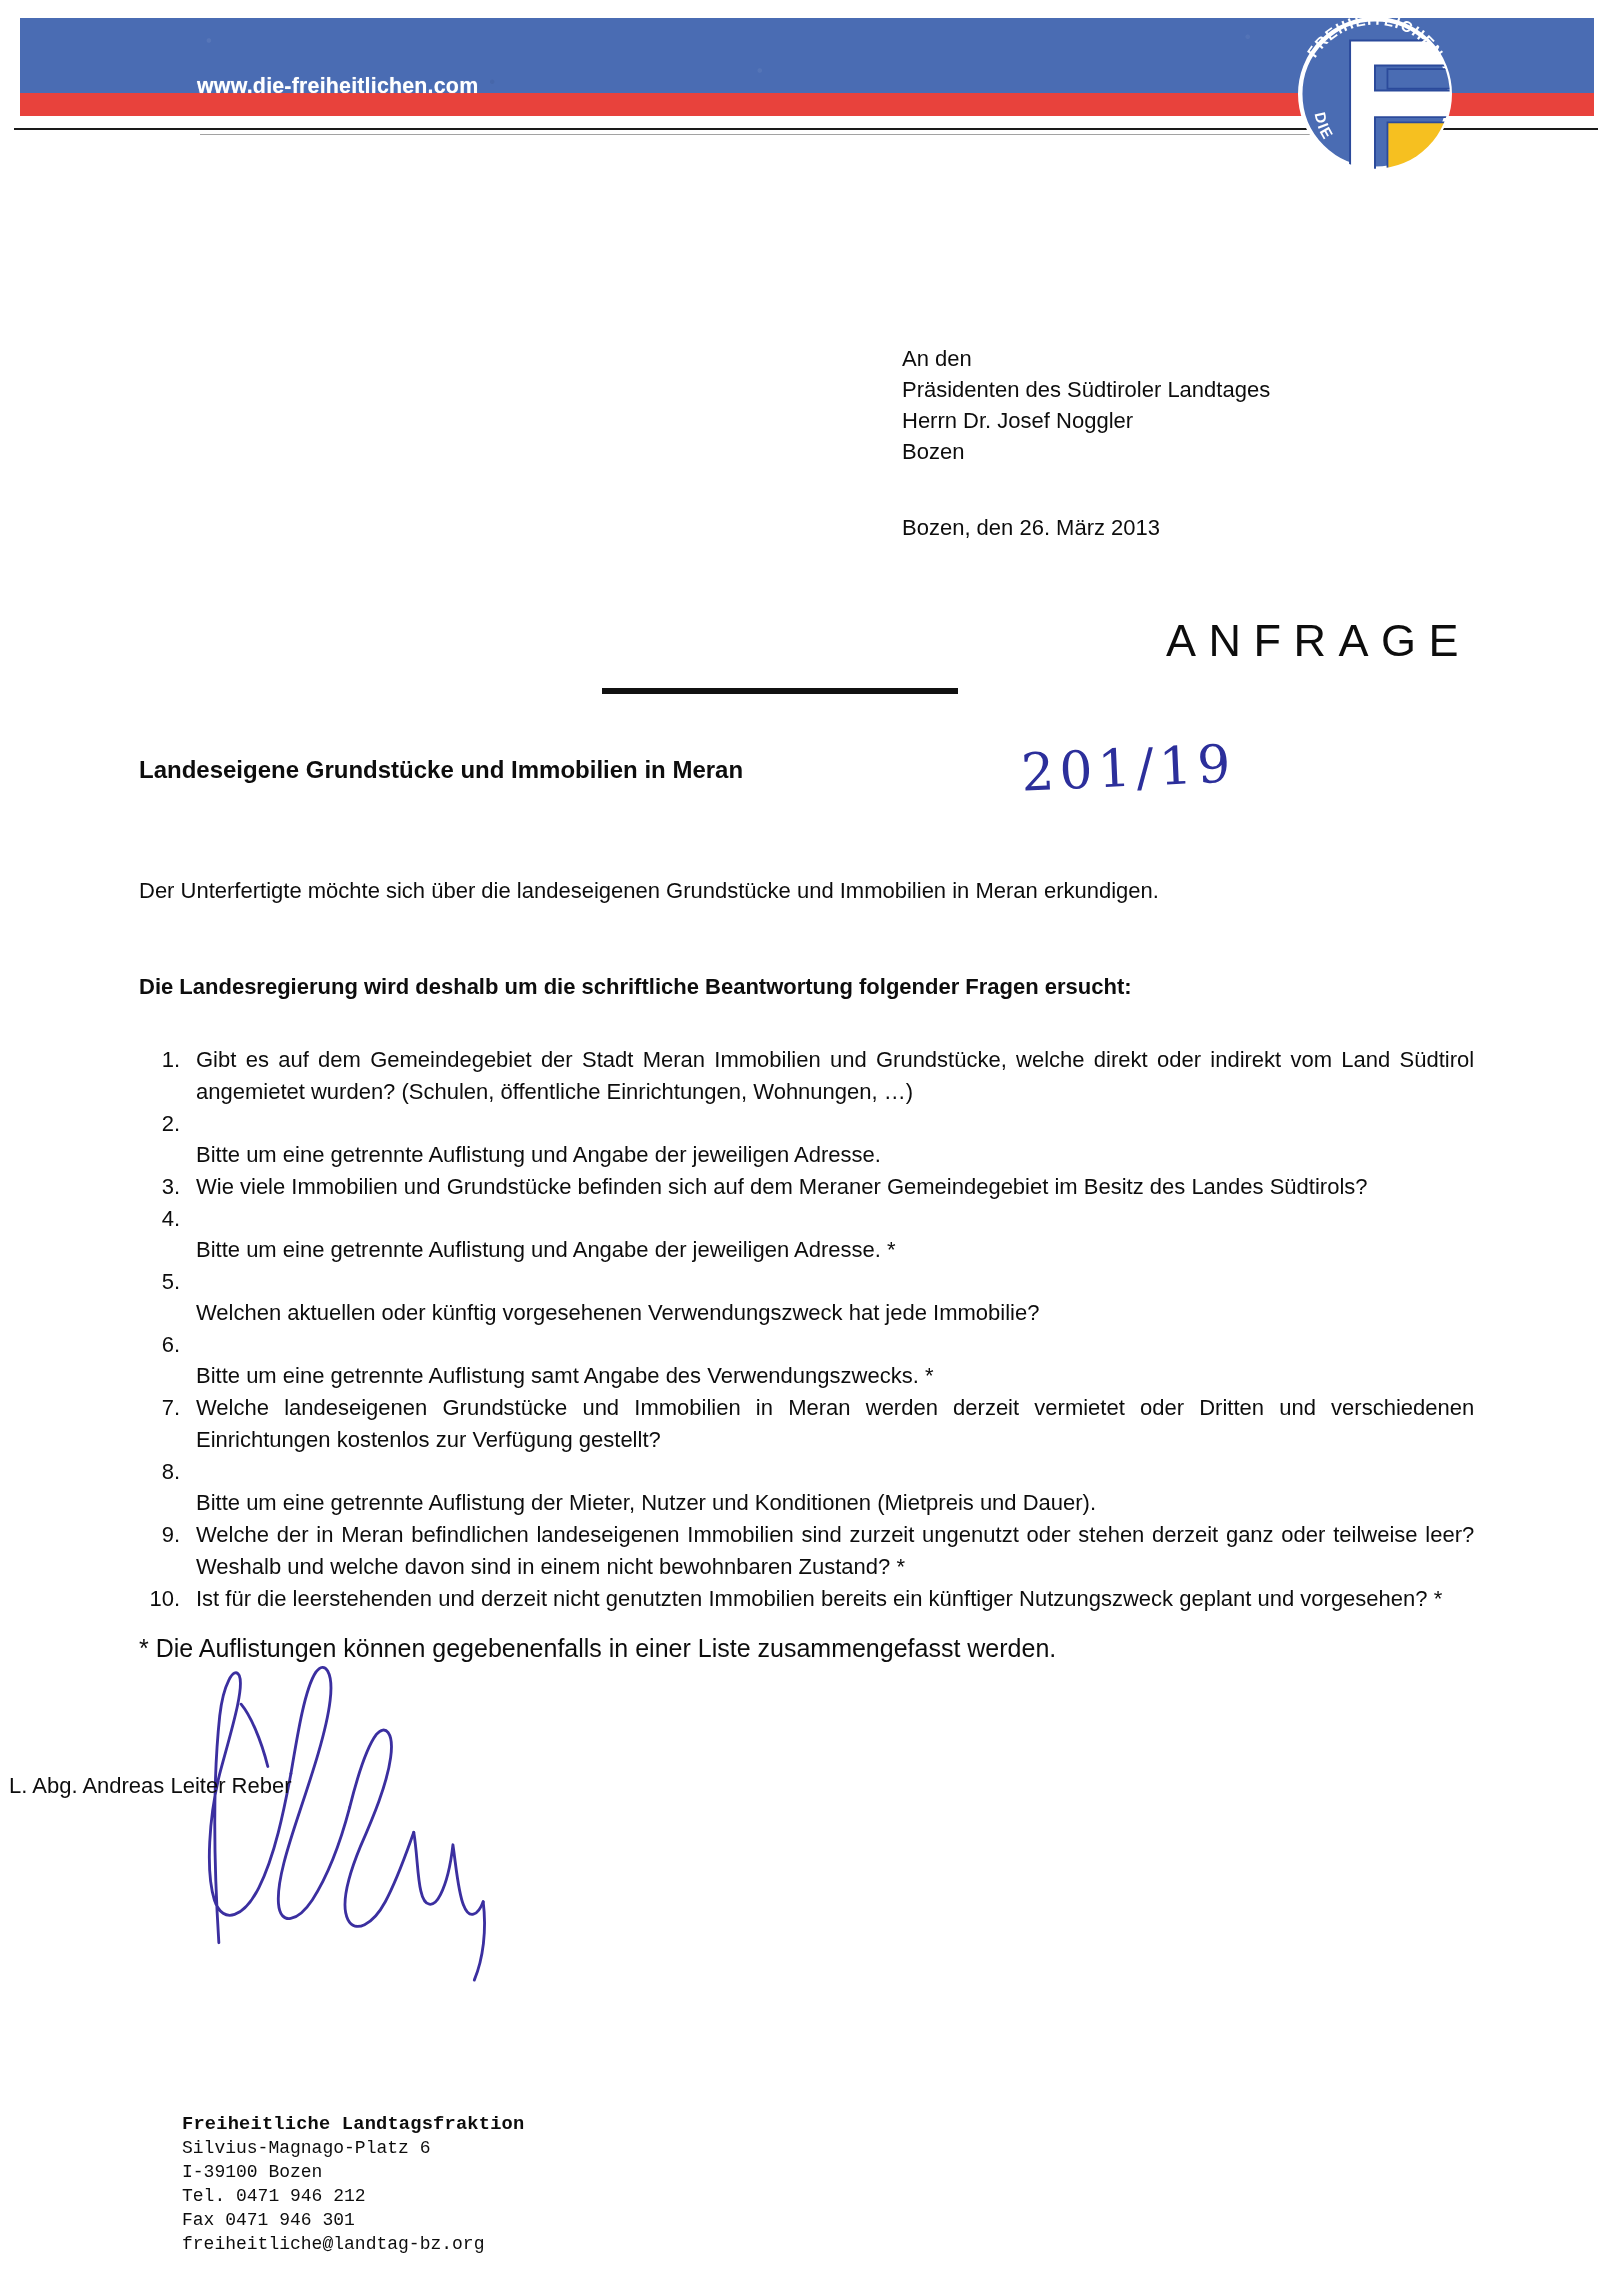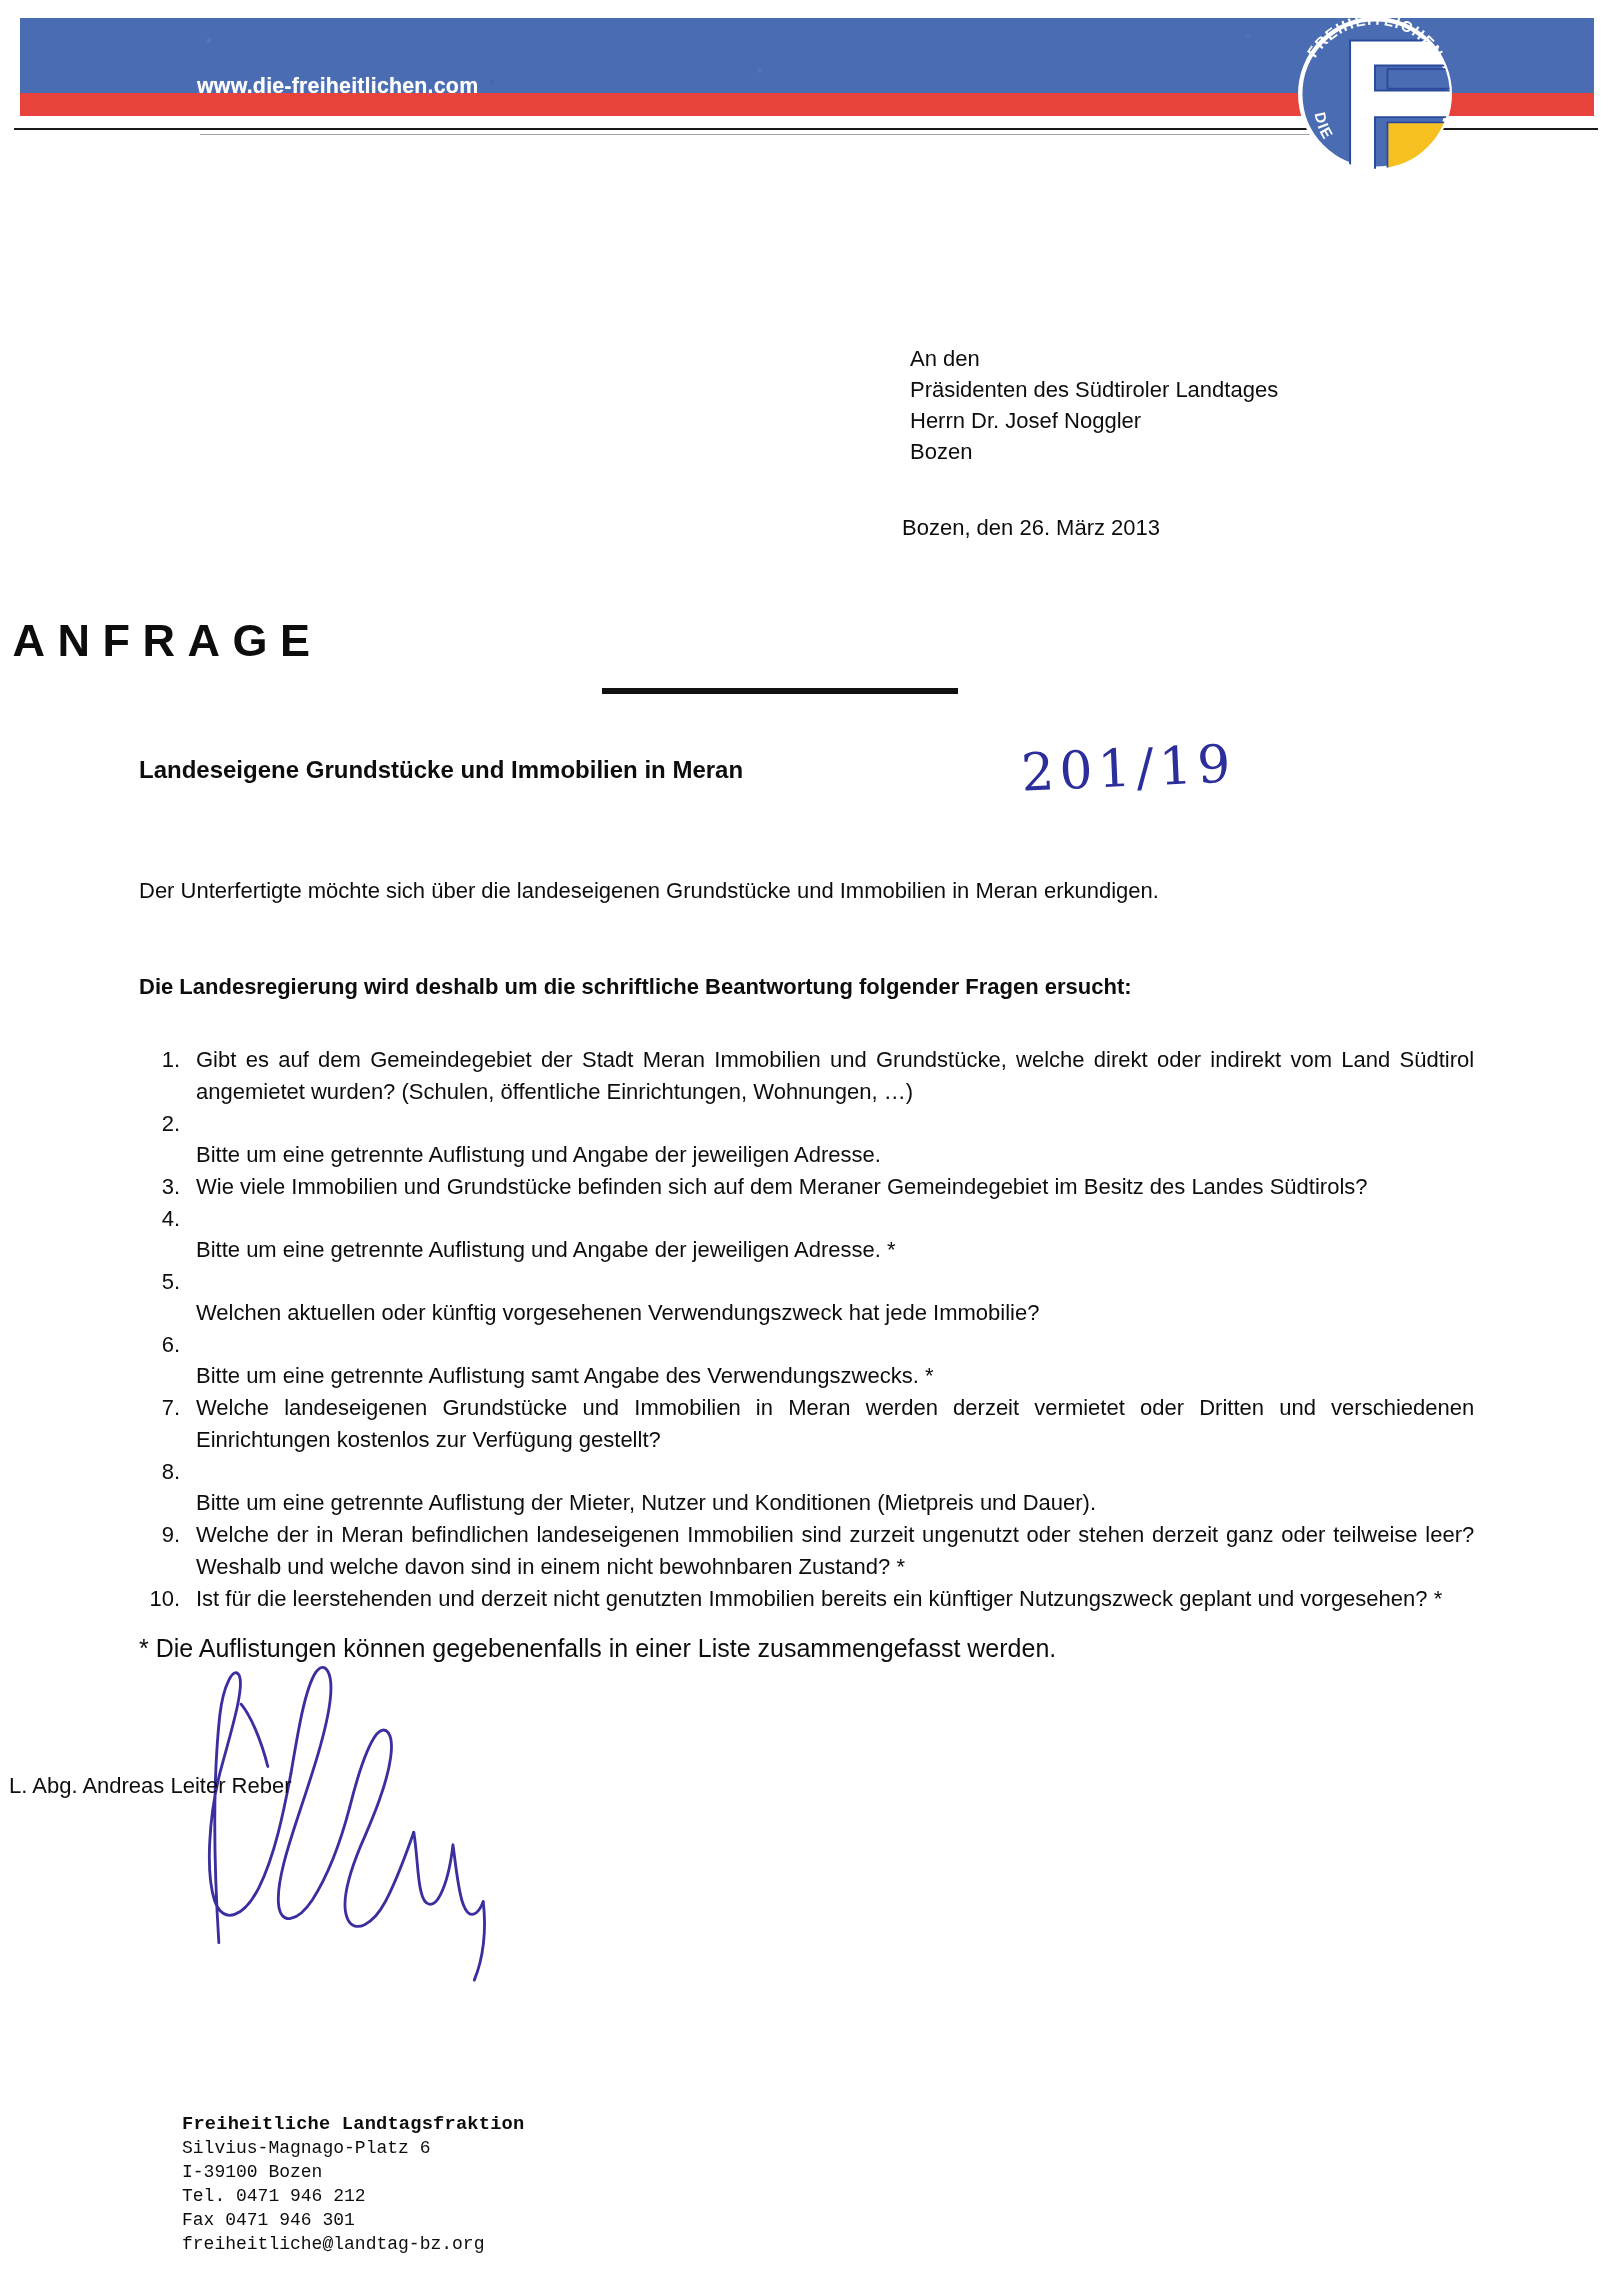--- a/index.html
+++ b/index.html
@@ -89,38 +89,38 @@
 
   
   .addr-block {
     position: absolute;
     left: 902px;
     top: 343px;
     font-size: 22px;
     line-height: 31px;
     white-space: nowrap;
   }
-  .addr-line { display: block; margin-left: 8px; }
+  .addr-line { display: block; }
 
   .date-line {
     position: absolute;
     left: 902px;
     top: 515px;
     font-size: 22px;
     white-space: nowrap;
   }
 
   #doc-title {
     position: absolute;
     left: 0;
     top: 615px;
     width: 1471px;
-    text-align: left;
+    text-align: right;
     font-size: 45px;
-    font-weight: bold;
+    font-weight: normal;
     letter-spacing: 12.5px;
     text-indent: 12.5px;
   }
   #doc-title-rule {
     position: absolute;
     left: 602px;
     top: 688px;
     width: 356px;
     height: 6.2px;
     background: #111;

